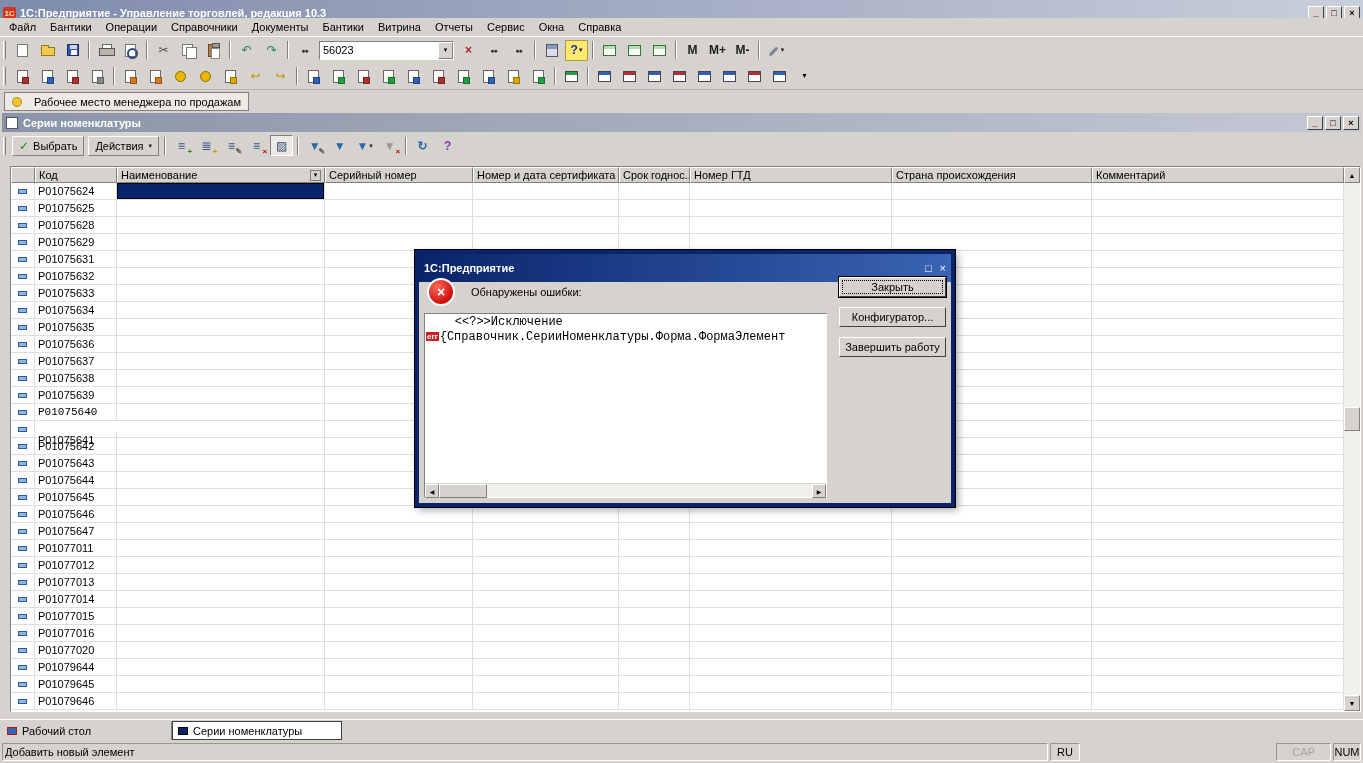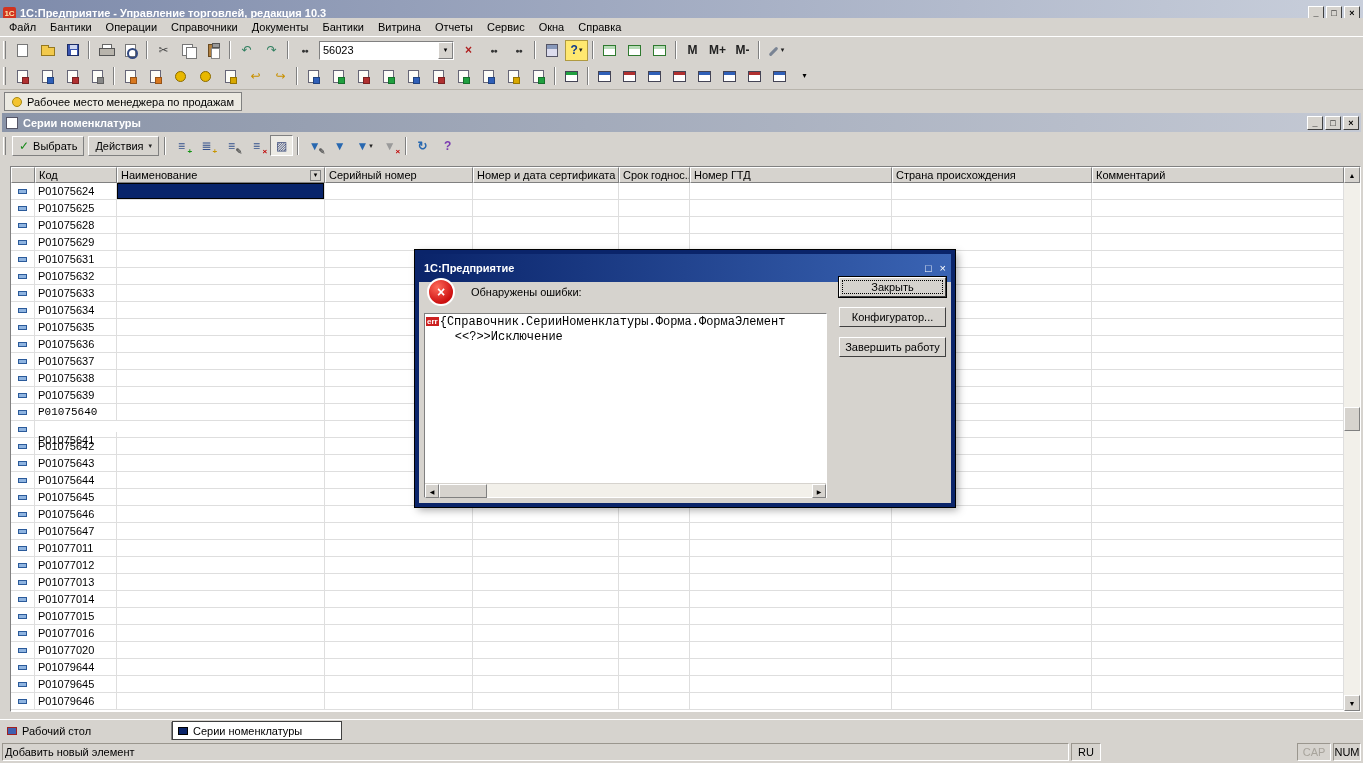--- a/index.html
+++ b/index.html
@@ -52,21 +52,21 @@
   .k-calc{width:12px;height:13px;border:1px solid #556;background:linear-gradient(#8899bb 0 4px,#dde 4px)}
   .k-wrench{width:13px;height:13px;position:relative}
   .k-wrench:before{content:"";position:absolute;left:1px;top:6px;width:11px;height:3px;background:#7a8494;transform:rotate(-45deg);border-radius:2px}
   .k-doc{width:11px;height:13px;background:#fdfdf8;border:1px solid #667;position:relative}
   .docbadge{position:absolute;right:-2px;bottom:-2px;width:7px;height:7px;border:1px solid rgba(0,0,0,.3)}
   .k-coin{width:11px;height:11px;border-radius:50%;border:1px solid #8a6a00}
   .k-win{width:13px;height:11px;background:#fff;border:1px solid #445;position:relative}
   .winbar{position:absolute;left:0;top:0;right:0;height:3px}
   
   #workstrip{position:absolute;left:0;right:0;top:89px;height:24px;background:#d6d3ce;display:flex;align-items:center;padding-left:4px;border-top:1px solid #b8b4ac}
-  .worktab{display:flex;align-items:center;gap:5px;height:19px;padding:0 7px;border:1px solid #808080;background:#eceae2}
+  .worktab{display:flex;align-items:center;gap:12px;height:19px;padding:0 7px;border:1px solid #808080;background:#eceae2}
   .wicon{width:10px;height:10px;border-radius:50%;background:#f4c430;border:1px solid #a88a10}
   
   #childbar{position:absolute;left:2px;right:2px;top:113px;height:19px;background:linear-gradient(90deg,#8a94a8,#c4c9d4);display:flex;align-items:center;color:#fff;font-weight:bold;padding:0 2px}
   .cicon{width:12px;height:12px;background:#fff;border:1px solid #556;margin:0 5px 0 2px}
   .cbtns{margin-left:auto;display:flex;gap:2px}
   .cbtn2{width:16px;height:14px;background:#d6d3ce;border:1px solid;border-color:#fff #404040 #404040 #fff;color:#000;font-size:9px;font-weight:bold;display:flex;align-items:center;justify-content:center}
   
   #tablewrap{position:absolute;left:10px;top:166px;right:2px;bottom:51px;background:#fff;border:1px solid;border-color:#808080 #fff #fff #808080}
   #thead{position:absolute;left:0;top:0;right:16px;height:16px;display:flex}
   .hcell{height:16px;background:#d6d3ce;border:1px solid;border-color:#fff #808080 #808080 #fff;display:flex;align-items:center;padding:0 3px;white-space:nowrap;overflow:hidden;flex:0 0 auto}
@@ -86,21 +86,21 @@
   .btab{display:flex;align-items:center;gap:5px;width:170px;height:18px;padding:0 5px;border-right:1px solid #808080;overflow:hidden;white-space:nowrap}
   .btab.active{background:#fff;border:1px solid #404040;height:19px}
   .ic-desk{width:10px;height:8px;background:#4060b0;border:1px solid #a02020;flex:0 0 auto}
   .ic-list{width:10px;height:8px;background:#0a246a;border:1px solid #000;flex:0 0 auto}
   
   #statusbar{position:absolute;left:0;right:0;top:741px;height:22px;background:#d6d3ce;display:flex;align-items:center;gap:2px;padding:2px}
   .spanel{height:18px;border:1px solid;border-color:#9a968e #fff #fff #9a968e;display:flex;align-items:center;padding:0 2px;overflow:hidden;white-space:nowrap}
   #sp-hint{flex:1}
   #sp-lang{width:30px;justify-content:center}
   #sp-gap{width:192px;border:none;background:transparent}
-  #sp-cap{width:34px;color:#a8a49c;justify-content:center}
+  #sp-cap{width:55px;color:#a8a49c;justify-content:center}
   #sp-num{width:28px;justify-content:center}
   
   #dialog{position:absolute;left:415px;top:250px;width:540px;height:257px;background:#d6d3ce;border:4px solid #0a246a;box-shadow:0 0 0 1px #000,3px 3px 8px rgba(0,0,0,.35)}
   .dtitle{height:28px;background:linear-gradient(90deg,#0a246a,#3a64b4);color:#fff;font-weight:bold;display:flex;align-items:center;padding:0 5px}
   .dctrls{margin-left:auto;display:flex;gap:8px;font-weight:normal}
   .dctrl{color:#fff;font-size:11px;line-height:1;cursor:default}
   .dbody{position:absolute;left:0;top:20px;right:0;bottom:0}
   .erricon{position:absolute;left:8px;top:4px;width:28px;height:28px;border-radius:50%;background:radial-gradient(circle at 35% 30%,#ff6a5a,#cc1010 70%);border:2px solid #fff;color:#fff;font-weight:bold;font-size:14px;display:flex;align-items:center;justify-content:center}
   .dmsg{position:absolute;left:52px;top:12px}
   #dlgbtns{position:absolute;right:5px;top:3px;display:flex;flex-direction:column;gap:10px}
@@ -917,21 +917,21 @@
     <span>1С:Предприятие</span>
     <span class="dctrls" id="dlgctrls">
         <span class="dctrl">□</span>
         <span class="dctrl">×</span>
       </span>
   </div>
   <div class="dbody">
     <span class="erricon">×</span>
     <div class="dmsg">Обнаружены ошибки:</div>
     <div class="dtext">
-      <div id="errlines"><div class="eline"><span class="errbadge">err</span><span>{Справочник.СерииНоменклатуры.Форма.ФормаЭлемент</span></div><div class="eline"><span>    &lt;&lt;?&gt;&gt;Исключение</span></div></div>
+      <div id="errlines"><div class="eline"><span>    &lt;&lt;?&gt;&gt;Исключение</span></div><div class="eline"><span class="errbadge">err</span><span>{Справочник.СерииНоменклатуры.Форма.ФормаЭлемент</span></div></div>
       <div class="hscroll">
         <span class="hbtn" id="hb-l">◀</span>
         <span id="hb-thumb"></span>
         <span class="hbtn" id="hb-r">▶</span>
       </div>
     </div>
     <div id="dlgbtns">
         <button class="dbtn default">Закрыть</button>
         <button class="dbtn">Конфигуратор...</button>
         <button class="dbtn">Завершить работу</button>

